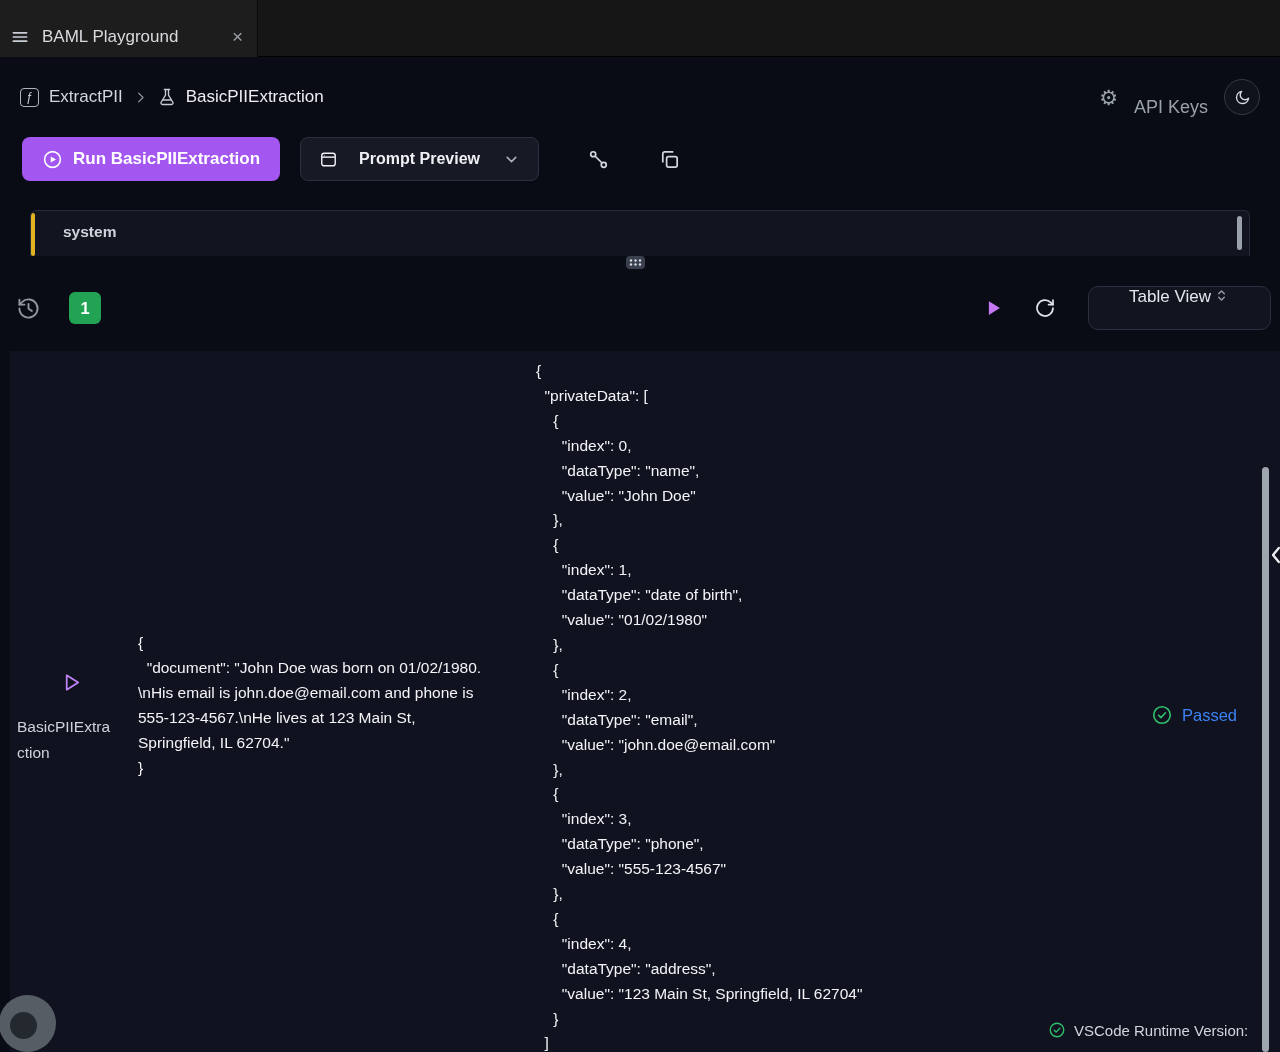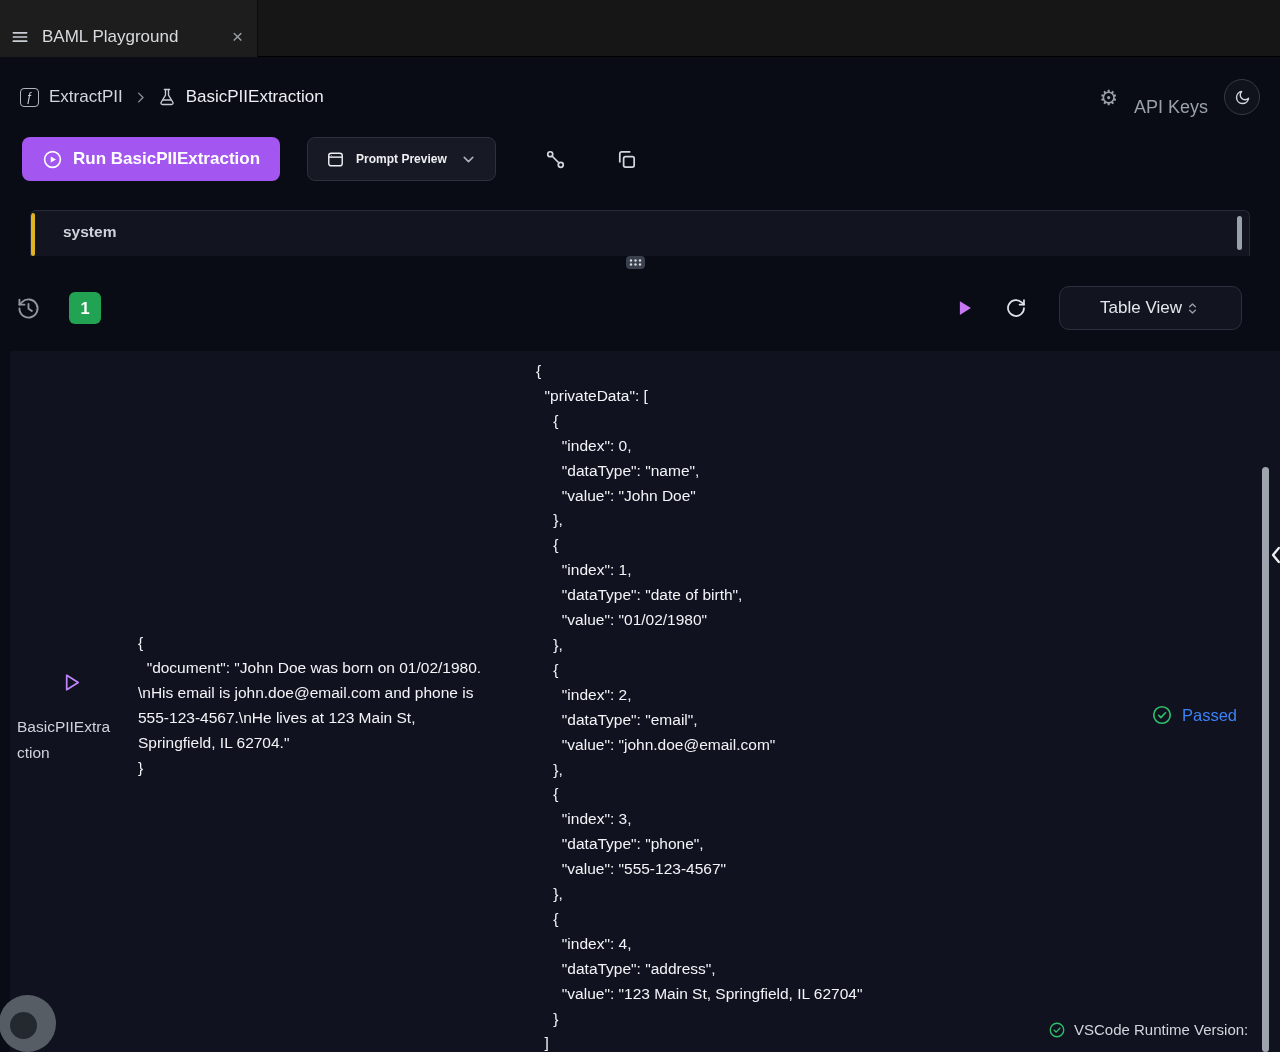--- a/index.html
+++ b/index.html
@@ -30,23 +30,23 @@
   .header-right { display:flex; align-items:center; gap:16px; }
   .gear { font-size:21px; color:#99a1ab; line-height:1; }
   .apikeys { font-size:18px; color:#99a1ab;margin-top:20px; }
   .moon-btn { width:36px; height:36px; border-radius:50%; border:1px solid #343b46;
     background:#10131c; display:flex; align-items:center; justify-content:center; color:#d5d9df; }
 
   
   .actions-row { position:absolute; top:137px; left:22px; height:44px; display:flex; align-items:center; }
   .run-btn { height:44px; border-radius:8px; background:#a357f0; color:#fff;
     display:flex; align-items:center; gap:10px; padding:0 20px; font-size:17px; font-weight:600; border:none; }
-  .prompt-btn { margin-left:27px; height:44px; border-radius:8px; background:#171a24;
-    border:1px solid #2c3140; color:#eef0f4; display:flex; align-items:center; gap:11px;
-    padding:0 18px; font-size:12px; font-weight:600; }
+  .prompt-btn { margin-left:20px; height:44px; border-radius:8px; background:#171a24;
+    border:1px solid #2c3140; color:#eef0f4; display:flex; align-items:center; gap:21px;
+    padding:0 18px; font-size:16px; font-weight:600; }
   .prompt-btn .chev { color:#aab1bb; display:flex; margin-left:2px; }
   .icon-btn { margin-left:48px; background:none; border:none; color:#d3d7dd; display:flex; }
 
   
   .prompt-panel { position:absolute; left:30px; right:30px; top:210px; height:46px;
     background:#12151f; border:1px solid #262b3a; border-bottom:none;
     border-radius:6px 6px 0 0; overflow:hidden; }
   .role-bar { position:absolute; left:0; top:2px; bottom:0; width:4px; background:#e0b320; border-radius:2px; }
   .role-label { padding:12px 0 0 32px; font-size:15.5px; color:#cfd4dc;font-weight:bold; }
   .panel-scrollbar { position:absolute; right:7px; top:5px; width:5px; height:34px;
@@ -57,22 +57,22 @@
 
   
   .results-toolbar { position:absolute; top:286px; left:0; right:0; height:44px;
     display:flex; align-items:center; padding-left:16px; }
   .history { color:#9097a1; display:flex; }
   .badge { margin-left:28px; width:32px; height:32px; border-radius:6px; background:#21a353;
     color:#fff; font-size:16.5px; font-weight:bold; display:flex; align-items:center; justify-content:center; border:none; }
   .rt-spacer { flex:1; }
   .play-run { color:#c678f2; display:flex; margin-right:30px; background:none; border:none; }
   .refresh { color:#dfe3e8; display:flex; margin-right:32px; background:none; border:none; }
-  .tableview { margin-right:38px; width:183px; height:44px; border-radius:10px; background:#12151f;
-    border:1px solid #2a3040; display:flex; align-items:center; justify-content:center; gap:2px; }
+  .tableview { margin-right:9px; width:183px; height:44px; border-radius:10px; background:#12151f;
+    border:1px solid #2a3040; display:flex; align-items:flex-start; justify-content:center; gap:2px; }
   .tableview-label { font-size:17px; color:#e3e6eb; }
   .tableview .updown { color:#949ca6; display:flex; }
 
   
   .results-panel { position:absolute; left:10px; top:351px; width:1270px; height:701px;
     background:#10131f; overflow:hidden; }
   .test-play { position:absolute; left:50px; top:320px; color:#c084fc; background:none; border:none; }
   .test-name { position:absolute; left:7px; top:363px; width:97px; font-size:15.5px;
     line-height:25.5px; color:#ced3da; overflow-wrap:anywhere; }
   .input-json { position:absolute; left:128px; top:279px; width:357px; white-space:pre-wrap;
@@ -80,21 +80,21 @@
   .output-json { position:absolute; left:526px; top:8px; white-space:pre;
     font-size:15.5px; line-height:24.9px; color:#f2f4f7; font-family:"Liberation Sans", sans-serif; }
   .passed { position:absolute; left:1141px; top:353px; display:flex; align-items:center; gap:9px; }
   .passed .lbl { font-size:16.5px; color:#3b82f6; }
   .passed .ck { color:#2fbe6c; display:flex; }
 
   
   .v-scrollbar { position:absolute; left:1262px; top:467px; width:7px; height:585px;
     background:#b9bfc7; opacity:.85; border-radius:4px; z-index:5; }
   .collapse-handle { position:absolute; left:1266px; top:540px; color:#eceef2; z-index:6; }
-  .runtime { position:absolute; top:1021px; left:1048px; display:flex; 
+  .runtime { position:absolute; top:1021px; left:1048px; display:flex; align-items:center;
     gap:8px; white-space:nowrap; z-index:4; }
   .runtime .ck { color:#2fbe6c; display:flex; }
   .runtime .lbl { font-size:15px; color:#d2d6dc; }
   .chat-bubble { position:absolute; left:-1px; top:995px; width:57px; height:57px; border-radius:50%;
     background:#5b6169; opacity:.95; z-index:7; overflow:hidden; }
   .chat-bubble .inner { position:absolute; left:11px; top:17px; width:27px; height:27px;
     border-radius:50%; background:#262b31; }
 </style>
 </head>
 <body>

